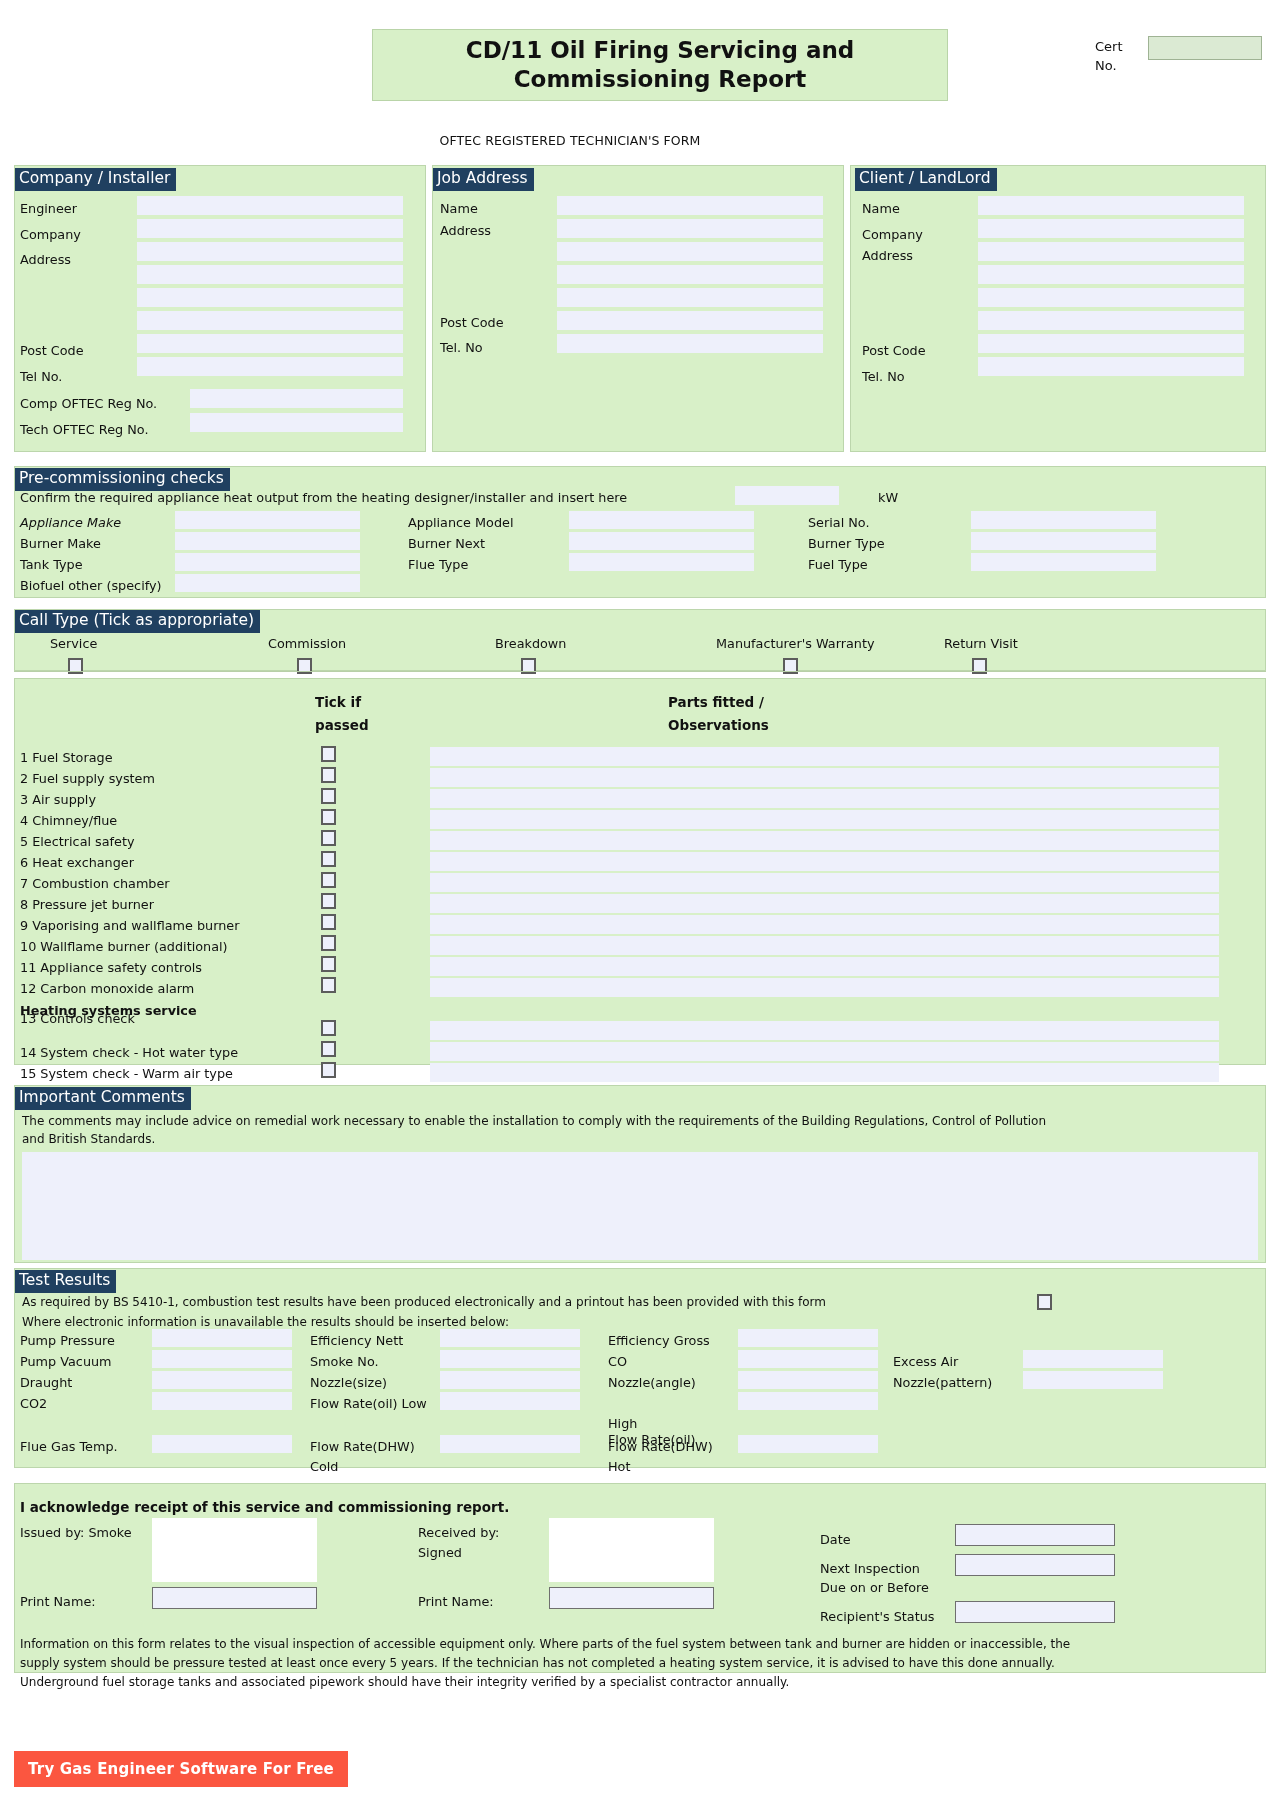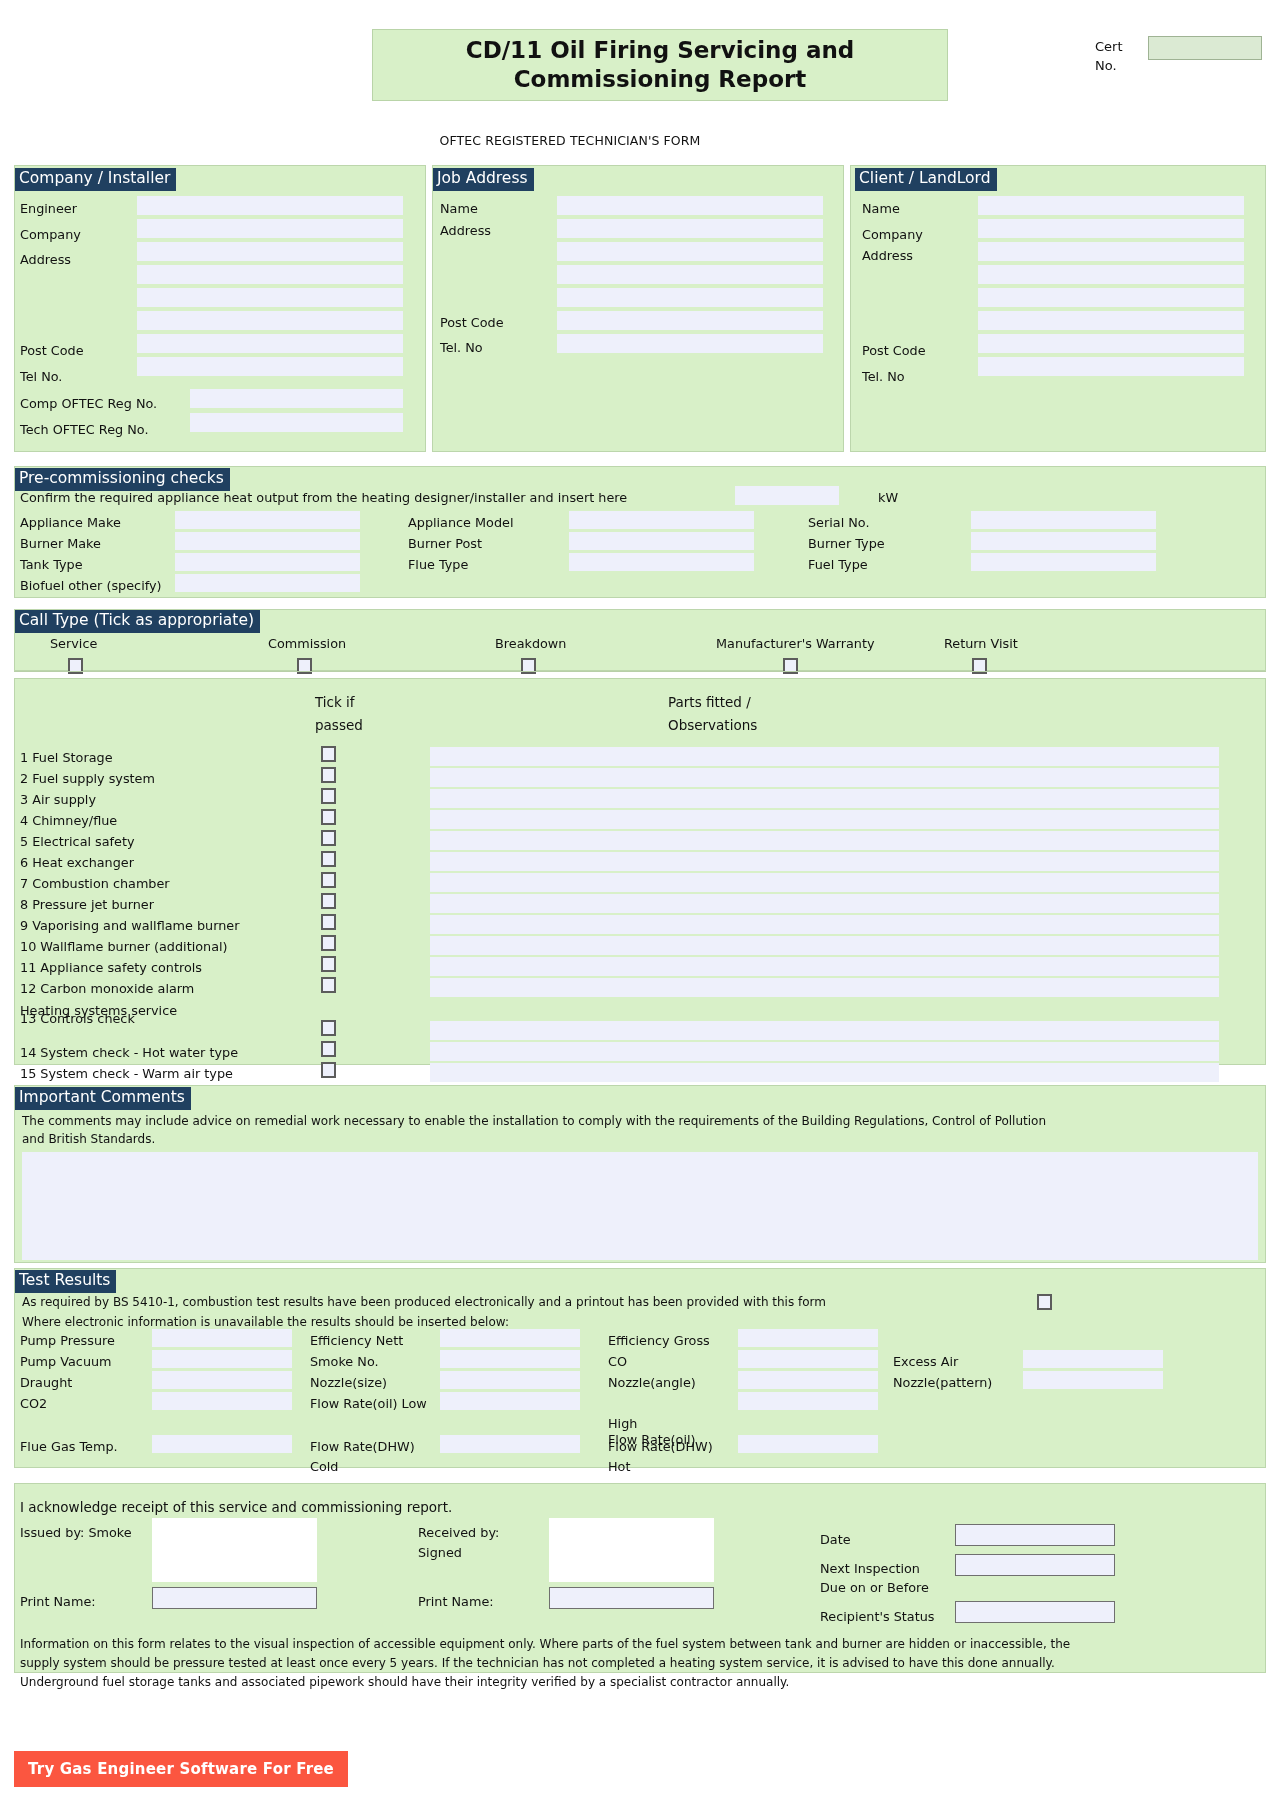--- a/index.html
+++ b/index.html
@@ -38,21 +38,21 @@
   .panel{
     position:absolute;background:#d8f0c8;border:1px solid #bcd6ac;
     box-sizing:border-box;
   }
   .sechead{
     position:absolute;background:#204060;color:#ffffff;
     font-size:15.5px;line-height:19px;padding:1px 6px 3px 4px;
     white-space:nowrap;
   }
   .lbl{position:absolute;font-size:12.8px;white-space:nowrap;line-height:14px;}
-  .lbl.b{font-weight:normal;}
+  .lbl.b{font-weight:bold;}
   .fld{
     position:absolute;background:#eef0fb;box-sizing:border-box;
   }
   .fld.bd{border:1px solid #6f6f6f;}
   .fld.white{background:#ffffff;}
   .chk{
     position:absolute;width:15px;height:16px;background:#eef0fb;
     border:2px solid #5c5c5c;box-sizing:border-box;
   }
   .hline{position:absolute;background:#b8cfa8;height:1px;}
@@ -135,30 +135,30 @@
   <div class="lbl" style="left:862px;top:370px;">Tel. No</div>
   <div class="fld" style="left:978px;top:357px;width:266px;height:19px;"></div>
 
   <div class="panel" style="left:14px;top:466px;width:1252px;height:132px;"></div>
   <div class="sechead" style="left:15px;top:468px;">Pre-commissioning checks</div>
 
   <div class="lbl" style="left:20px;top:491px;">Confirm the required appliance heat output from the heating designer/installer and insert here</div>
   <div class="fld" style="left:735px;top:486px;width:104px;height:19px;"></div>
   <div class="lbl" style="left:878px;top:491px;">kW</div>
 
-  <div class="lbl" style="left:20px;top:516px;">Appliance Make</div>
+  <div class="lbl" style="left:20px;top:516px;font-style:italic;">Appliance Make</div>
   <div class="fld" style="left:175px;top:511px;width:185px;height:18px;"></div>
   <div class="lbl" style="left:408px;top:516px;">Appliance Model</div>
   <div class="fld" style="left:569px;top:511px;width:185px;height:18px;"></div>
   <div class="lbl" style="left:808px;top:516px;">Serial No.</div>
   <div class="fld" style="left:971px;top:511px;width:185px;height:18px;"></div>
 
   <div class="lbl" style="left:20px;top:537px;">Burner Make</div>
   <div class="fld" style="left:175px;top:532px;width:185px;height:18px;"></div>
-  <div class="lbl" style="left:408px;top:537px;">Burner Post</div>
+  <div class="lbl" style="left:408px;top:537px;">Burner Next</div>
   <div class="fld" style="left:569px;top:532px;width:185px;height:18px;"></div>
   <div class="lbl" style="left:808px;top:537px;">Burner Type</div>
   <div class="fld" style="left:971px;top:532px;width:185px;height:18px;"></div>
 
   <div class="lbl" style="left:20px;top:558px;">Tank Type</div>
   <div class="fld" style="left:175px;top:553px;width:185px;height:18px;"></div>
   <div class="lbl" style="left:408px;top:558px;">Flue Type</div>
   <div class="fld" style="left:569px;top:553px;width:185px;height:18px;"></div>
   <div class="lbl" style="left:808px;top:558px;">Fuel Type</div>
   <div class="fld" style="left:971px;top:553px;width:185px;height:18px;"></div>

